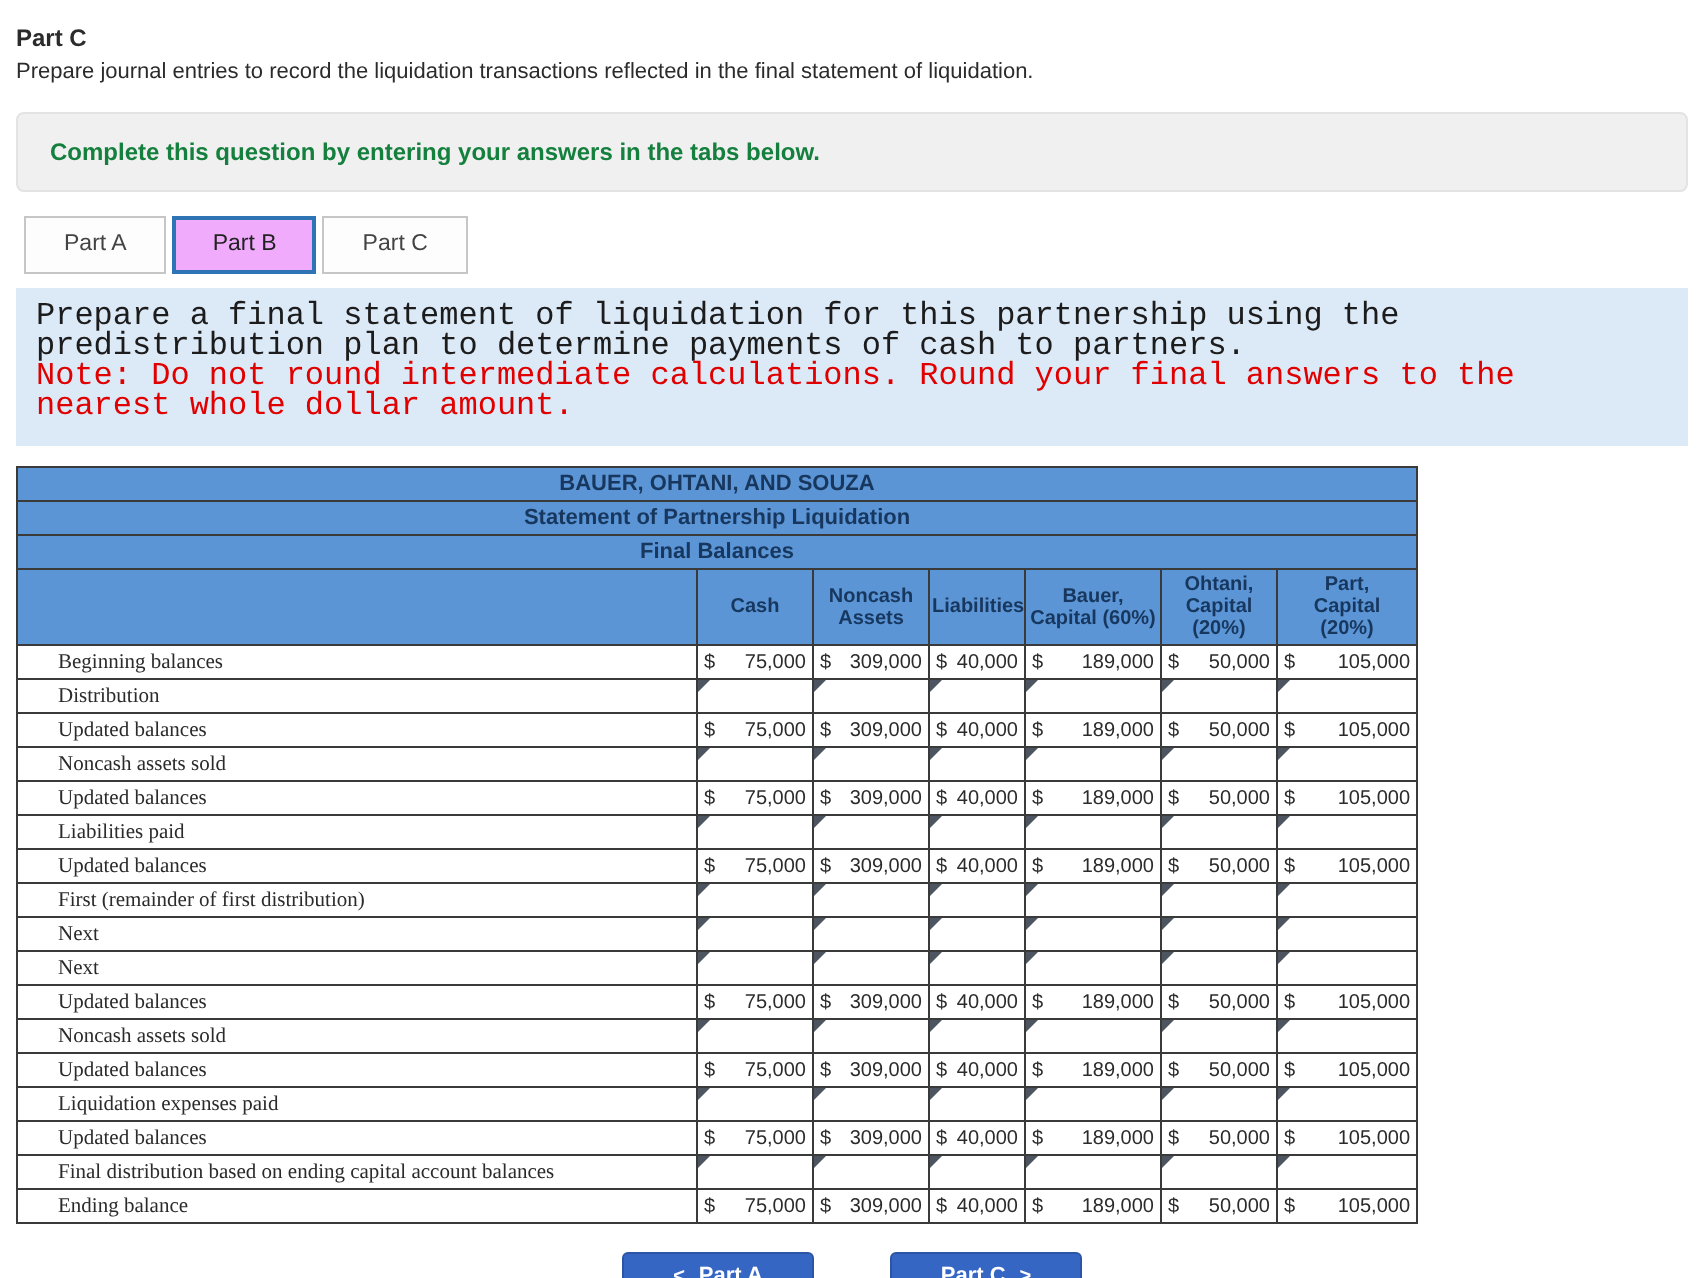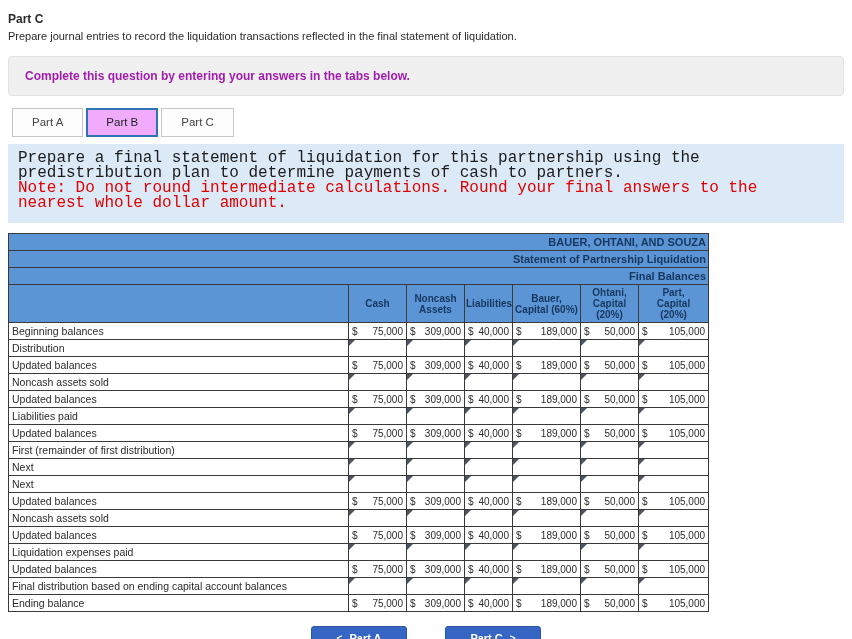--- a/index.html
+++ b/index.html
@@ -17,21 +17,21 @@
   .part-title { font-weight: bold; font-size: 12px; margin: 2px 0 4px 0; }
   .part-desc  { font-size: 11px; margin-bottom: 14px; }
 
   .instruction-panel {
     background: var(--panel-bg, #F0F0F1);
     border: 1px solid #e3e3e3;
     border-radius: 4px;
     padding: 12px 16px;
     font-weight: bold;
     font-size: 12px;
-    color: #a21caf;
+    color: #15803d;
     margin-bottom: 12px;
   }
 
   .tabs { display: flex; gap: 3px; margin-left: 4px; }
   .tab {
     padding: 7px 19px 8px 19px;
     border: 1px solid #c6c6c6;
     background: #fdfdfd;
     font-size: 11.5px;
     color: #444;
@@ -59,21 +59,21 @@
     border-collapse: collapse;
     table-layout: fixed;
     width: 700px;
     margin-top: 10px;
   }
   th.band {
     background: var(--header-blue, #5B95D5);
     color: var(--header-text, #17375E);
     font-weight: bold;
     font-size: 11px;
-    text-align: right;
+    text-align: center;
     border: 1px solid #3a3a3a;
     height: 17px;
     padding: 1px 2px;
   }
   th.colh {
     background: var(--header-blue, #5B95D5);
     color: var(--header-text, #17375E);
     font-weight: bold;
     font-size: 10px;
     text-align: center;
@@ -84,24 +84,25 @@
     height: 36px;
   }
   td {
     border: 1px solid #3a3a3a;
     height: 17px;
     padding: 0;
     font-size: 10px;
     background: #ffffff;
   }
   td.rowlabel {
-    padding: 1px 3px;
+    padding: 1px 20px;
     font-size: 10.5px;
     white-space: nowrap;
     overflow: hidden;
+    font-family: Liberation Serif, serif;
   }
   .cellflex {
     display: flex;
     justify-content: space-between;
     align-items: center;
     padding: 0 3px;
     height: 100%;
   }
   td.inputcell { position: relative; }
   td.inputcell::before {

